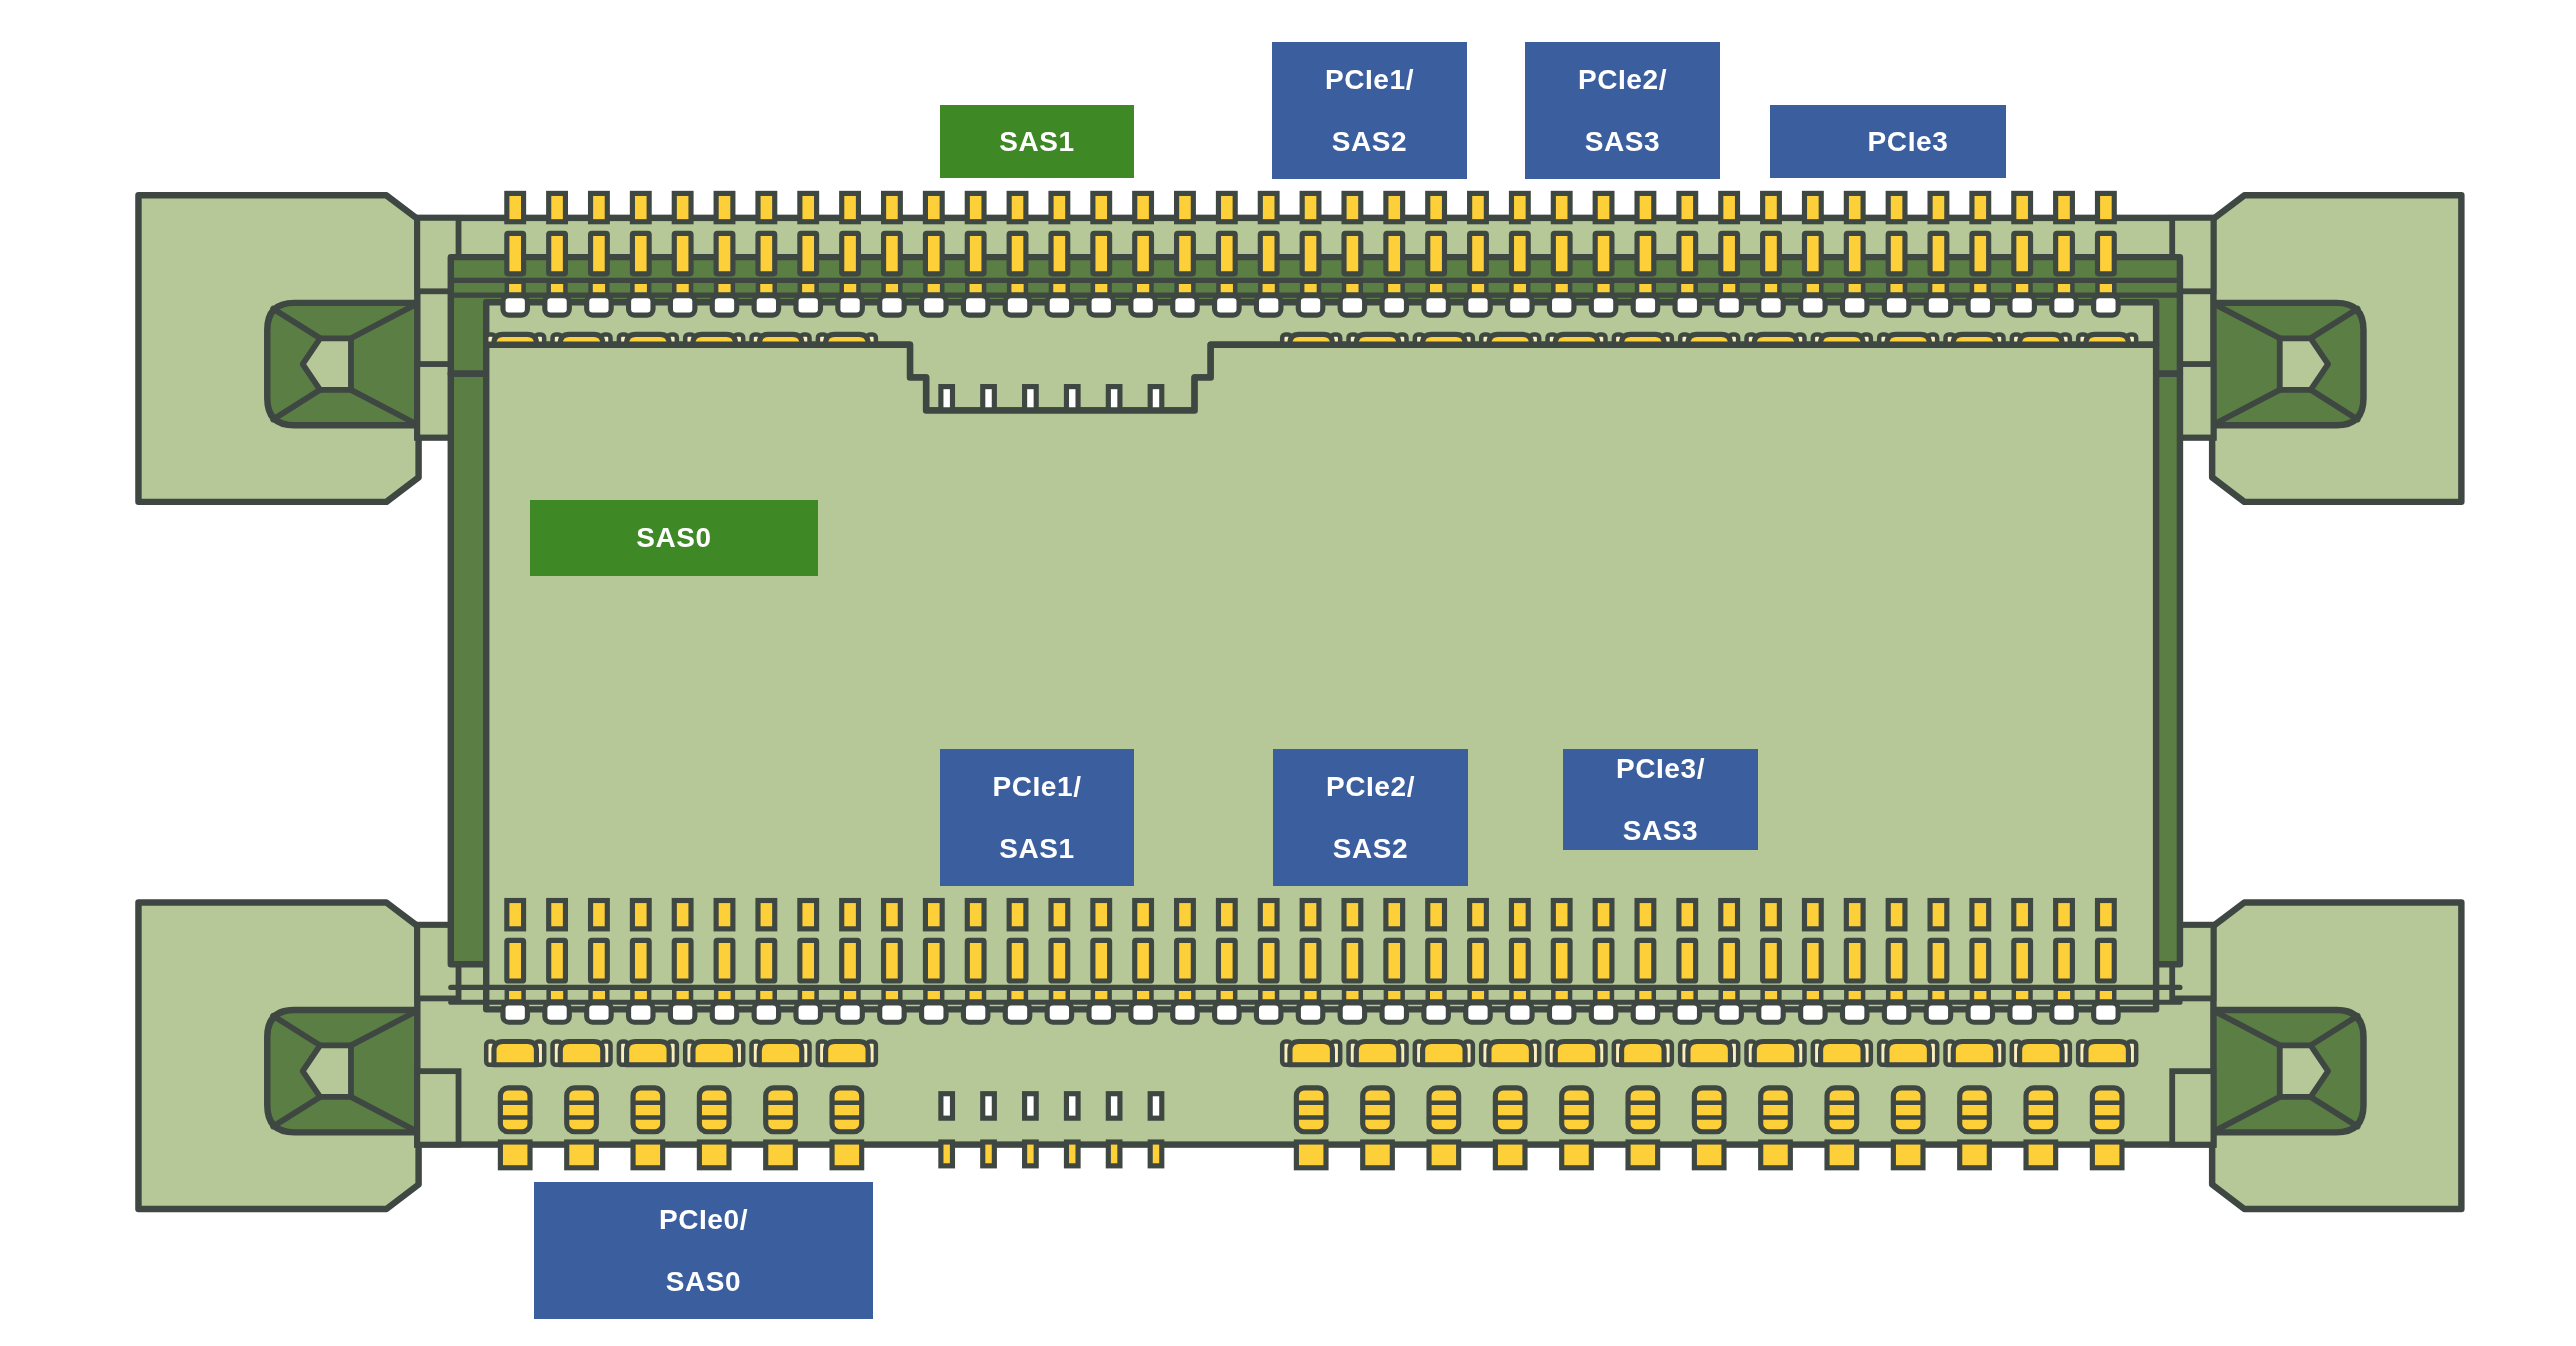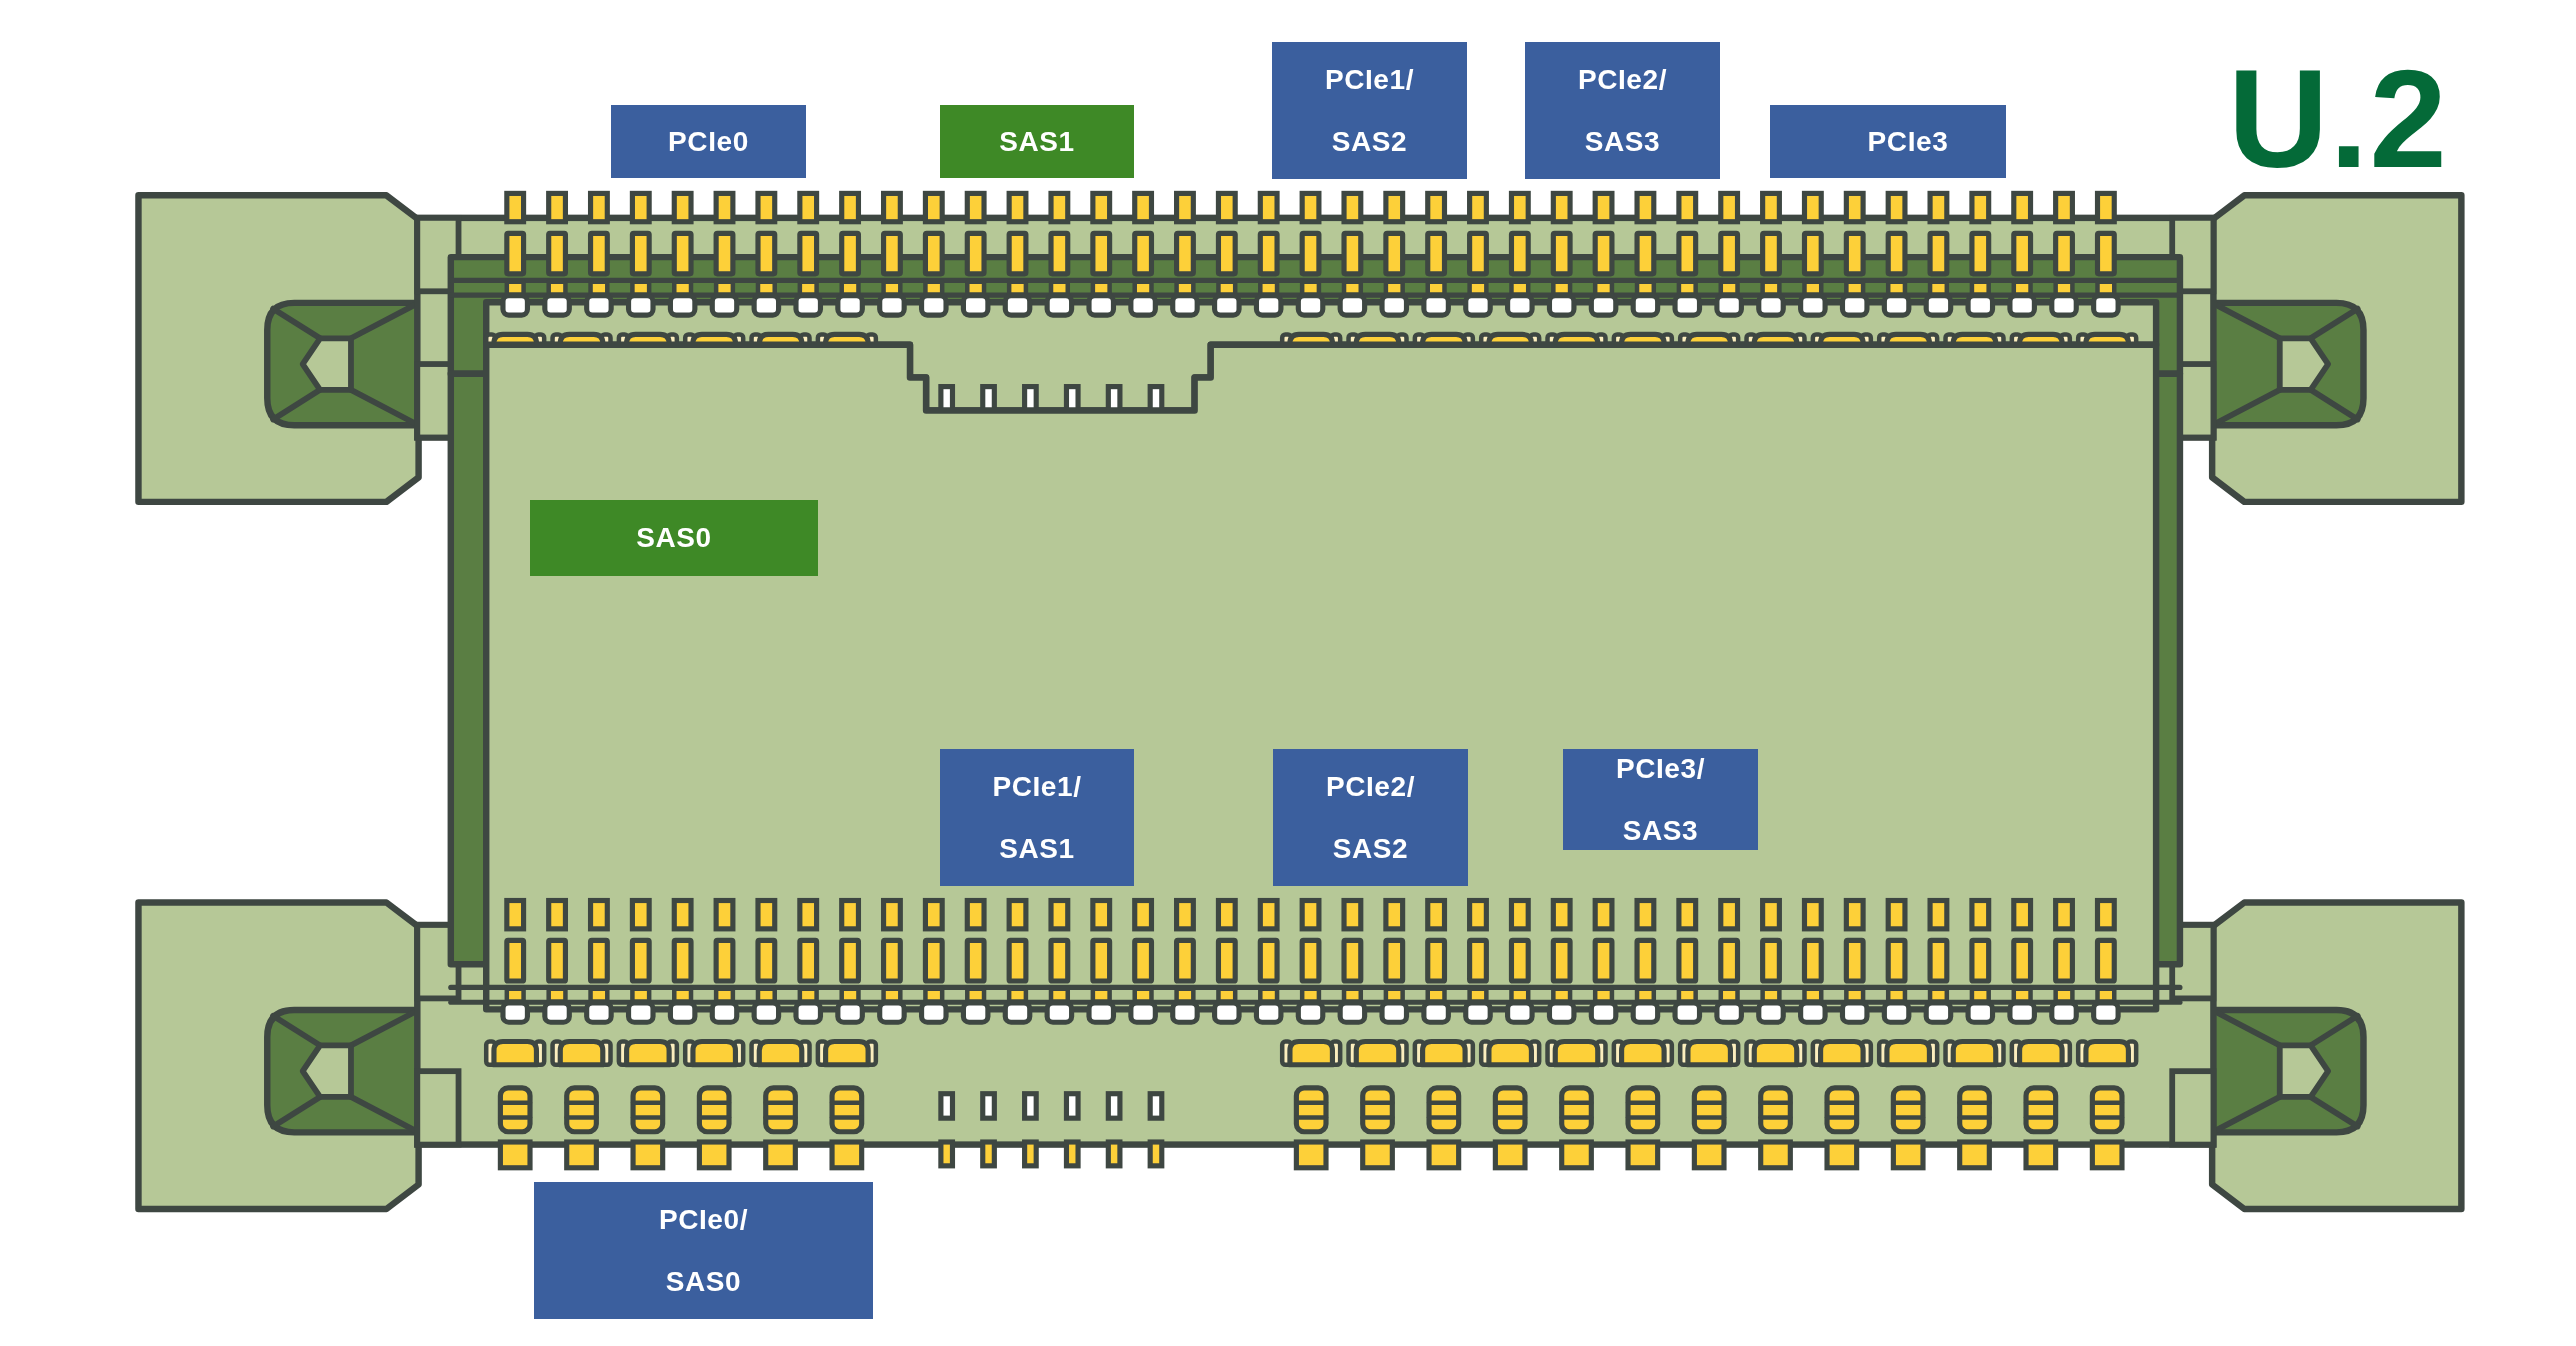--- a/index.html
+++ b/index.html
@@ -745,23 +745,21 @@
           <rect x="1461" y="1773" width="18" height="37" fill="#fdd039" stroke="#3e4742" stroke-width="8" rx="0"></rect>
           <rect x="1526" y="1773" width="18" height="37" fill="#fdd039" stroke="#3e4742" stroke-width="8" rx="0"></rect>
           <rect x="1591" y="1773" width="18" height="37" fill="#fdd039" stroke="#3e4742" stroke-width="8" rx="0"></rect>
           <rect x="1656" y="1773" width="18" height="37" fill="#fdd039" stroke="#3e4742" stroke-width="8" rx="0"></rect>
           <rect x="1721" y="1773" width="18" height="37" fill="#fdd039" stroke="#3e4742" stroke-width="8" rx="0"></rect>
           <rect x="1786" y="1773" width="18" height="37" fill="#fdd039" stroke="#3e4742" stroke-width="8" rx="0"></rect>
         </g>
       </g>
     </svg>
 
-  <div class="conn-title" id="title-u2" style="left: 2235px; top: 68px; width: 206px; height: 101px; color: rgb(4, 106, 56);">U.2</div>
 
-<div class="lane-label blue" style="left: 611px; top: 105px; width: 195px; height: 73px; background: rgb(59, 95, 158);">PCIe0</div>
     <div class="lane-label green" style="left: 940px; top: 105px; width: 194px; height: 73px; background: rgb(62, 137, 38);">SAS1</div>
     <div class="lane-label blue" style="left: 1272px; top: 42px; width: 195px; height: 137px; background: rgb(59, 95, 158);">PCIe1/
 SAS2</div>
     <div class="lane-label blue" style="left: 1525px; top: 42px; width: 195px; height: 137px; background: rgb(59, 95, 158);">PCIe2/
 SAS3</div>
     <div class="lane-label blue" style="left: 1770px; top: 105px; width: 196px; height: 73px; background: rgb(59, 95, 158); padding-left: 40px;">PCIe3</div>
     <div class="lane-label green" style="left: 530px; top: 500px; width: 288px; height: 76px; background: rgb(62, 137, 38);">SAS0</div>
     <div class="lane-label blue" style="left: 940px; top: 749px; width: 194px; height: 137px; background: rgb(59, 95, 158);">PCIe1/
 SAS1</div>
     <div class="lane-label blue" style="left: 1273px; top: 749px; width: 195px; height: 137px; background: rgb(59, 95, 158);">PCIe2/

